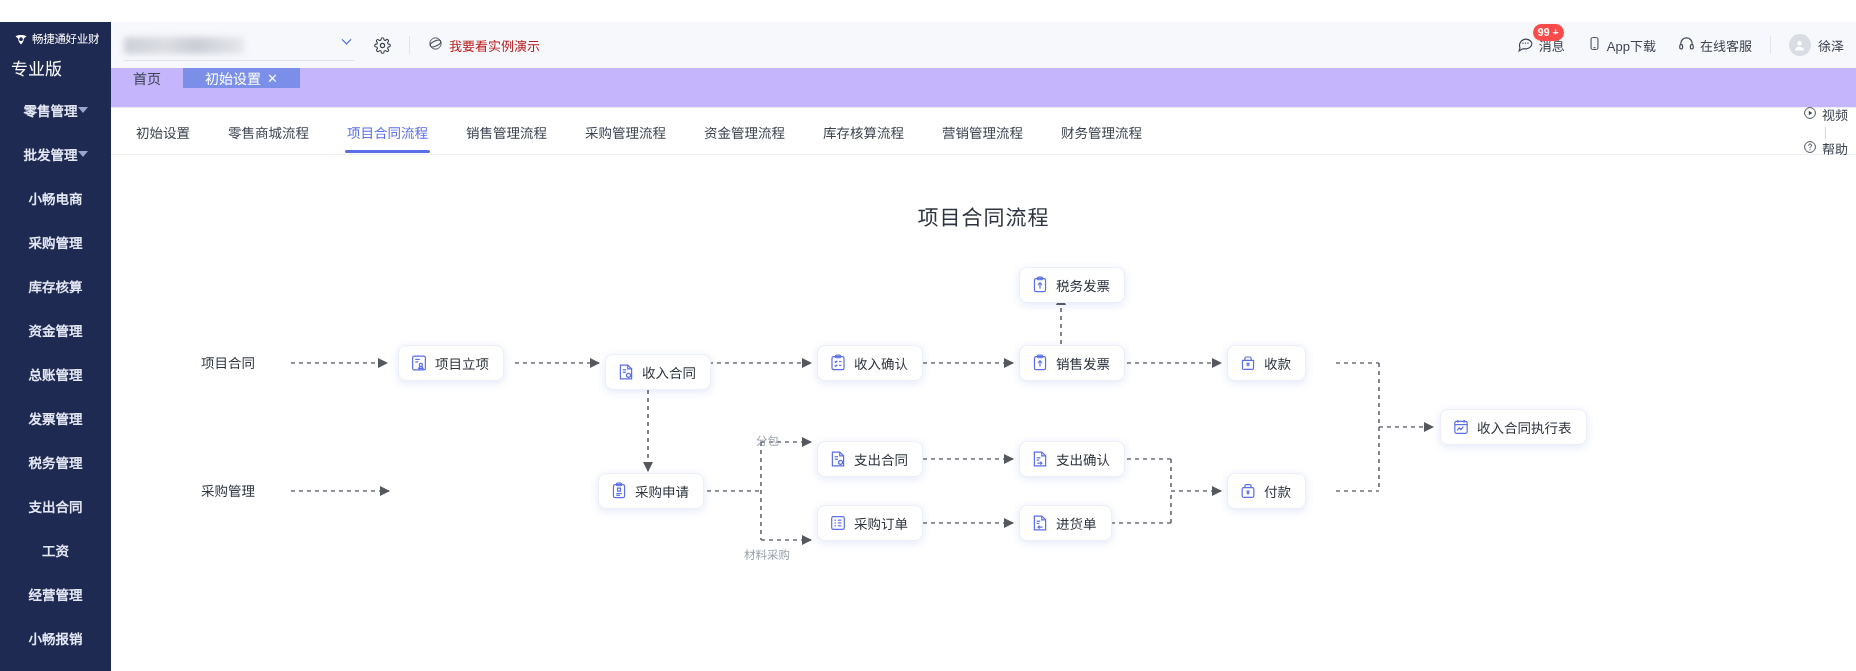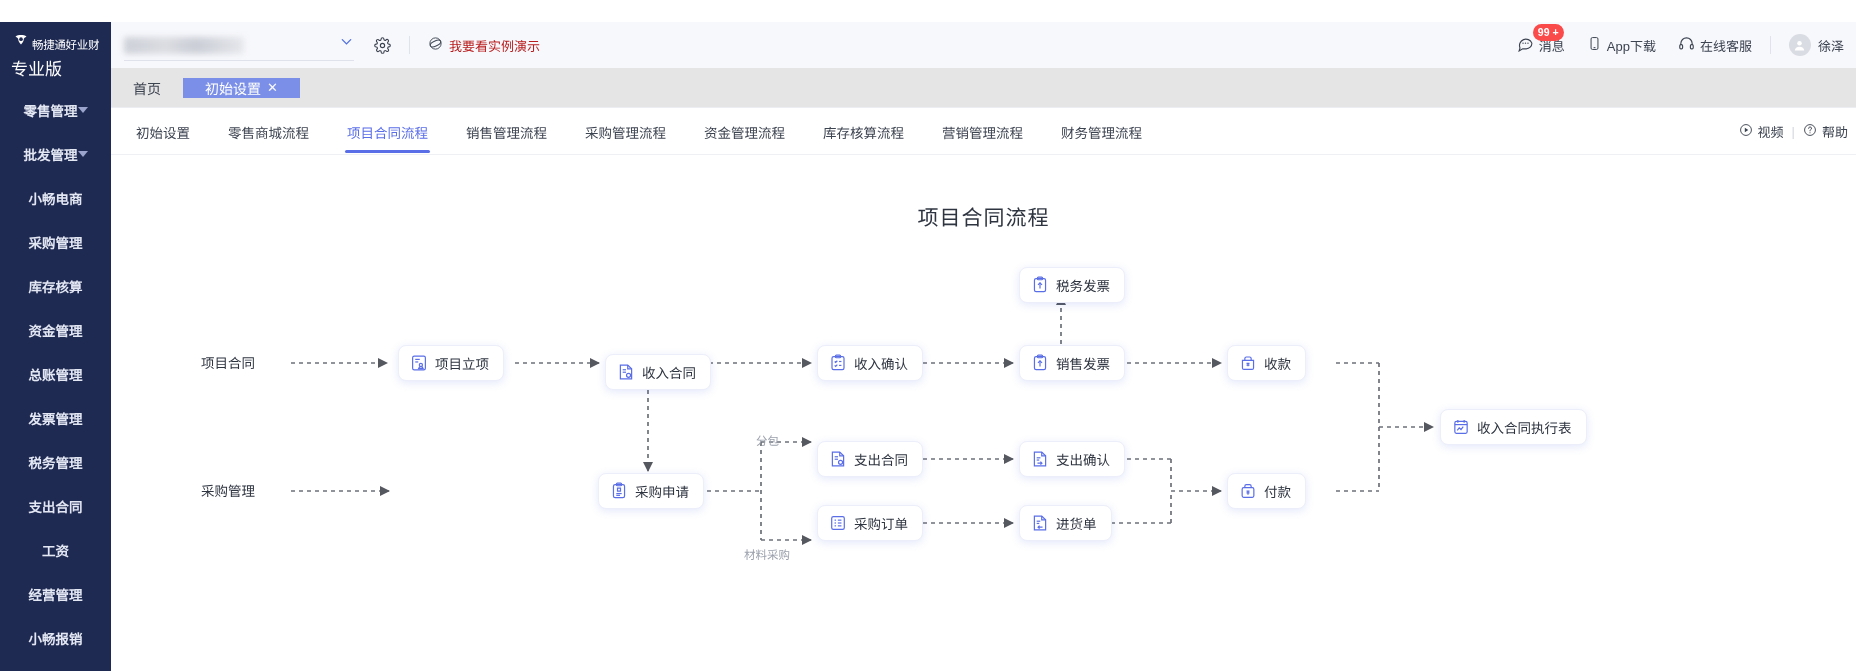--- a/index.html
+++ b/index.html
@@ -10,21 +10,21 @@
     background: #f0f2f5;
   }
   .app { position: relative; width: 1856px; height: 671px; background: #ffffff; }
 
   
   .sidebar {
     position: absolute; left: 0; top: 22px; width: 111px; height: 649px;
     background: #1f2a52; color: #dfe3f0;
   }
   .brand { height: 60px; padding: 8px 8px 0 10px; }
-  .brand-row { display: flex; align-items: flex-end; gap: 0; }
+  .brand-row { display: flex; align-items: flex-start; gap: 0; }
   .brand-logo { width: 22px; height: 22px; flex: 0 0 22px; }
   .brand-name {
     font-size: 11.5px; color: #ffffff; white-space: nowrap;
     letter-spacing: -0.3px; overflow: hidden;
   }
   .brand-sub { font-size: 17px; color: #ffffff; margin-top: 3px; padding-left: 1px; }
   .nav { margin-top: 6px; }
   .nav-item {
     height: 44px; display: flex; align-items: center; justify-content: center;
     font-size: 13.5px; color: #e3e7f3; cursor: pointer;
@@ -73,21 +73,21 @@
   }
   .avatar {
     width: 22px; height: 22px; border-radius: 50%; background: #d9dce3;
     display: flex; align-items: center; justify-content: center; margin-left: 18px;
   }
   .user-name { font-size: 13px; color: #3d4451; margin-left: 7px; }
 
   
   .pagetabs {
     position: absolute; left: 111px; top: 68px; right: 0; height: 40px;
-    background: #e5e5e5; display: flex; align-items: center;
+    background: #c4b5fd; display: flex; align-items: flex-start;
     border-bottom: 1px solid #ebedf2;
   }
   .ptab {
     display: flex; align-items: center; justify-content: center; gap: 6px;
     padding: 0 22px; font-size: 14px; color: #3d4451; cursor: pointer;
   }
   .ptab.active { background: #7b8fe8; color: #ffffff; }
   .ptab-close { font-size: 13px; opacity: .95; }
 
   
@@ -102,21 +102,21 @@
     padding-top: 12px;
   }
   .mtab:first-child { margin-left: 25px; }
   .mtab.active { color: #5a6ee8; }
   .mtab.active::after {
     content: ""; position: absolute; left: -2px; right: -2px; bottom: 0;
     height: 2.5px; background: #5a6ee8; border-radius: 2px;
   }
   .modtabs-right {
     margin-left: auto; display: flex; align-items: center; gap: 0;
-    padding-right: 8px; font-size: 13px; color: #3d4451;
+    padding-right: 8px; font-size: 13px; color: #3d4451; flex-direction: column;
   }
   .mr-item { display: flex; align-items: center; gap: 5px; cursor: pointer; }
   .mr-sep { margin: 0 8px; color: #d4d7de; }
 
   
   .canvas { position: absolute; left: 111px; top: 156px; right: 0; bottom: 0; background: #fff; }
   .flow-title {
     position: absolute; left: 0; right: 0; top: 45px; text-align: center;
     font-size: 21px; color: #2e3440; letter-spacing: 1px;
   }

